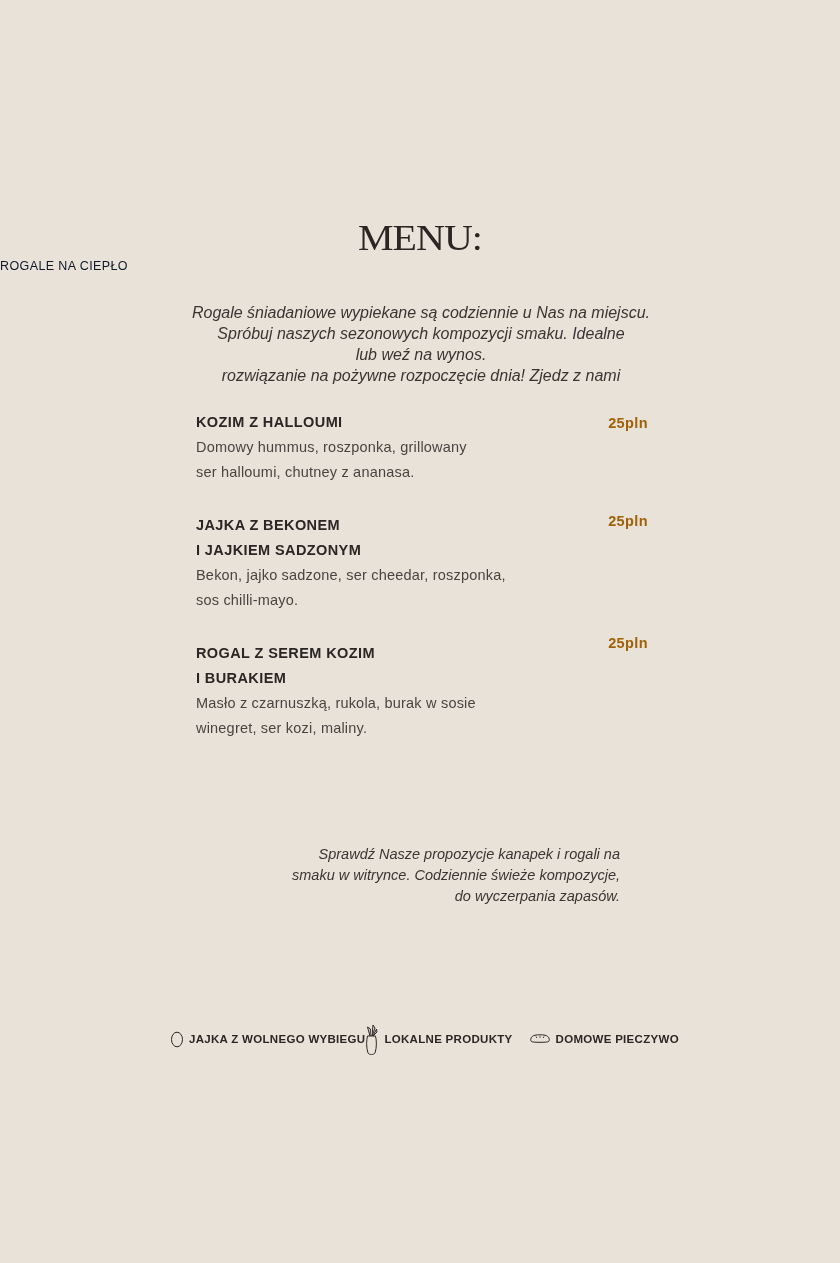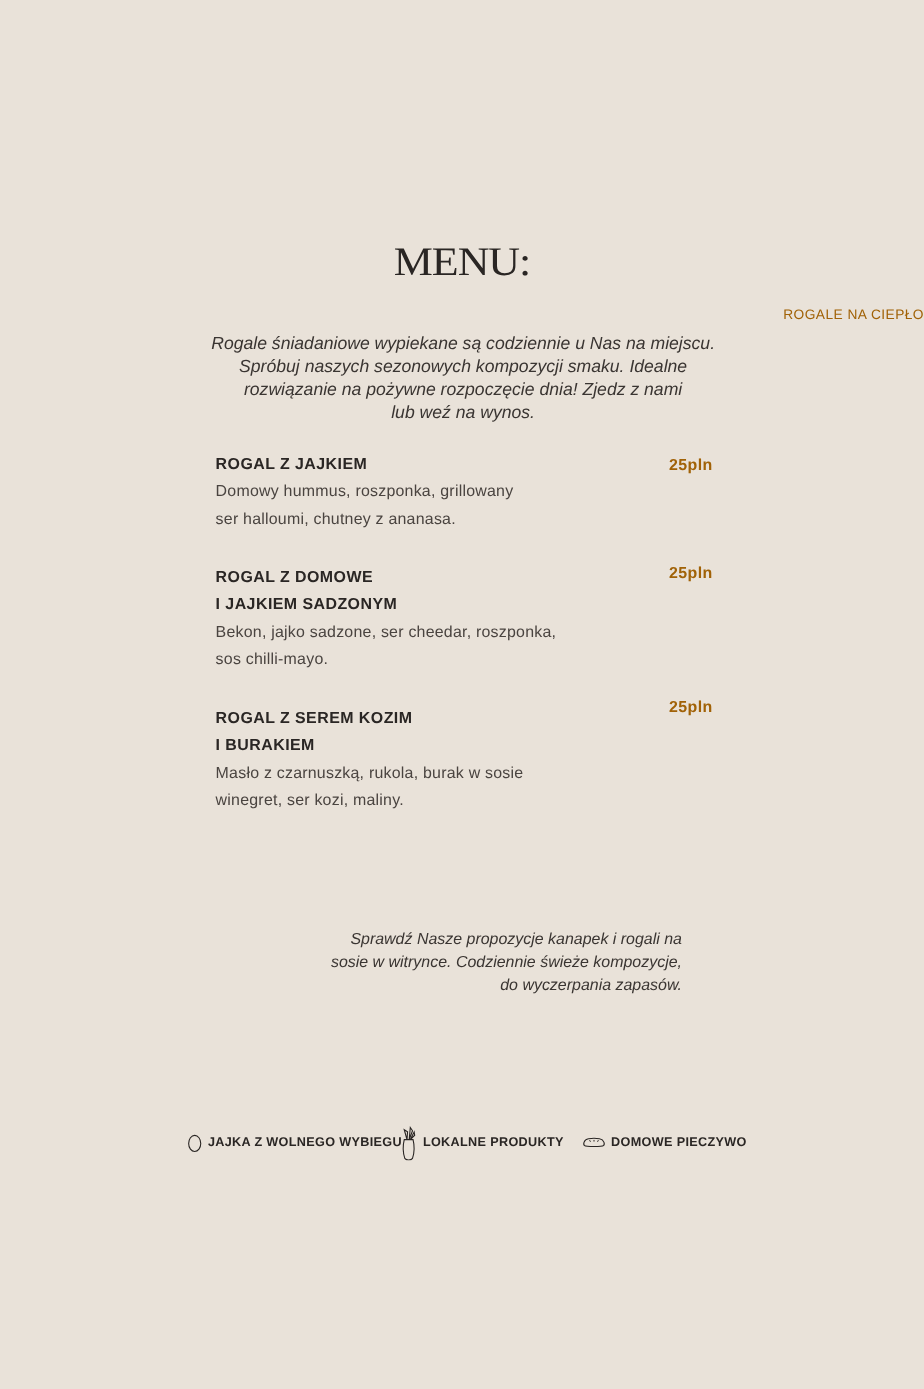--- a/index.html
+++ b/index.html
@@ -25,25 +25,25 @@
       font-size: 40px;
       font-weight: 400;
       letter-spacing: -1px;
       color: #2A2624;
       line-height: 48px;
       transform: scaleY(0.92);
     }
     .subtitle {
       position: absolute;
       left: 0; right: 0;
-      top: 278px;
-      text-align: right;
+      top: 258px;
+      text-align: left;
       font-size: 12.5px;
       letter-spacing: 0.4px;
-      color: #a16207;
+      color: #0f172a;
       line-height: 16px;
     }
     .intro {
       position: absolute;
       left: 190px;
       width: 462px;
       top: 302px;
       text-align: center;
       font-style: italic;
       font-size: 16px;
@@ -123,38 +123,38 @@
 <body>
 
 <div class="page">
 
   <h1 class="title">MENU:</h1>
   <div class="subtitle">ROGALE NA CIEPŁO</div>
 
   <div class="intro">
     <span>Rogale śniadaniowe wypiekane są codziennie u Nas na miejscu.</span>
     <span>Spróbuj naszych sezonowych kompozycji smaku. Idealne</span>
+    <span>lub weź na wynos.</span>
     <span>rozwiązanie na pożywne rozpoczęcie dnia! Zjedz z nami</span>
-    <span>lub weź na wynos.</span>
   </div>
 
   <div class="item item-1">
     <div class="item-name">
-      <span>ROGAL Z JAJKIEM</span>
+      <span>KOZIM Z HALLOUMI</span>
     </div>
     <div class="item-desc">
       <span>Domowy hummus, roszponka, grillowany</span>
       <span>ser halloumi, chutney z ananasa.</span>
     </div>
     <div class="price">25pln</div>
   </div>
 
   <div class="item item-2">
     <div class="item-name">
-      <span>ROGAL Z DOMOWE</span>
+      <span>JAJKA Z BEKONEM</span>
       <span>I JAJKIEM SADZONYM</span>
     </div>
     <div class="item-desc">
       <span>Bekon, jajko sadzone, ser cheedar, roszponka,</span>
       <span>sos chilli-mayo.</span>
     </div>
     <div class="price">25pln</div>
   </div>
 
   <div class="item item-3">
@@ -164,21 +164,21 @@
     </div>
     <div class="item-desc">
       <span>Masło z czarnuszką, rukola, burak w sosie</span>
       <span>winegret, ser kozi, maliny.</span>
     </div>
     <div class="price">25pln</div>
   </div>
 
   <div class="note">
     <span>Sprawdź Nasze propozycje kanapek i rogali na</span>
-    <span>sosie w witrynce. Codziennie świeże kompozycje,</span>
+    <span>smaku w witrynce. Codziennie świeże kompozycje,</span>
     <span>do wyczerpania zapasów.</span>
   </div>
 
   <div class="legend">
     <div class="legend-item egg">
       <svg width="14" height="18" viewBox="0 0 14 18">
         <ellipse cx="7" cy="9.5" rx="5.5" ry="7.3" fill="none" stroke="#2A2624" stroke-width="1"></ellipse>
       </svg>
       <span>JAJKA Z WOLNEGO WYBIEGU</span>
     </div>

